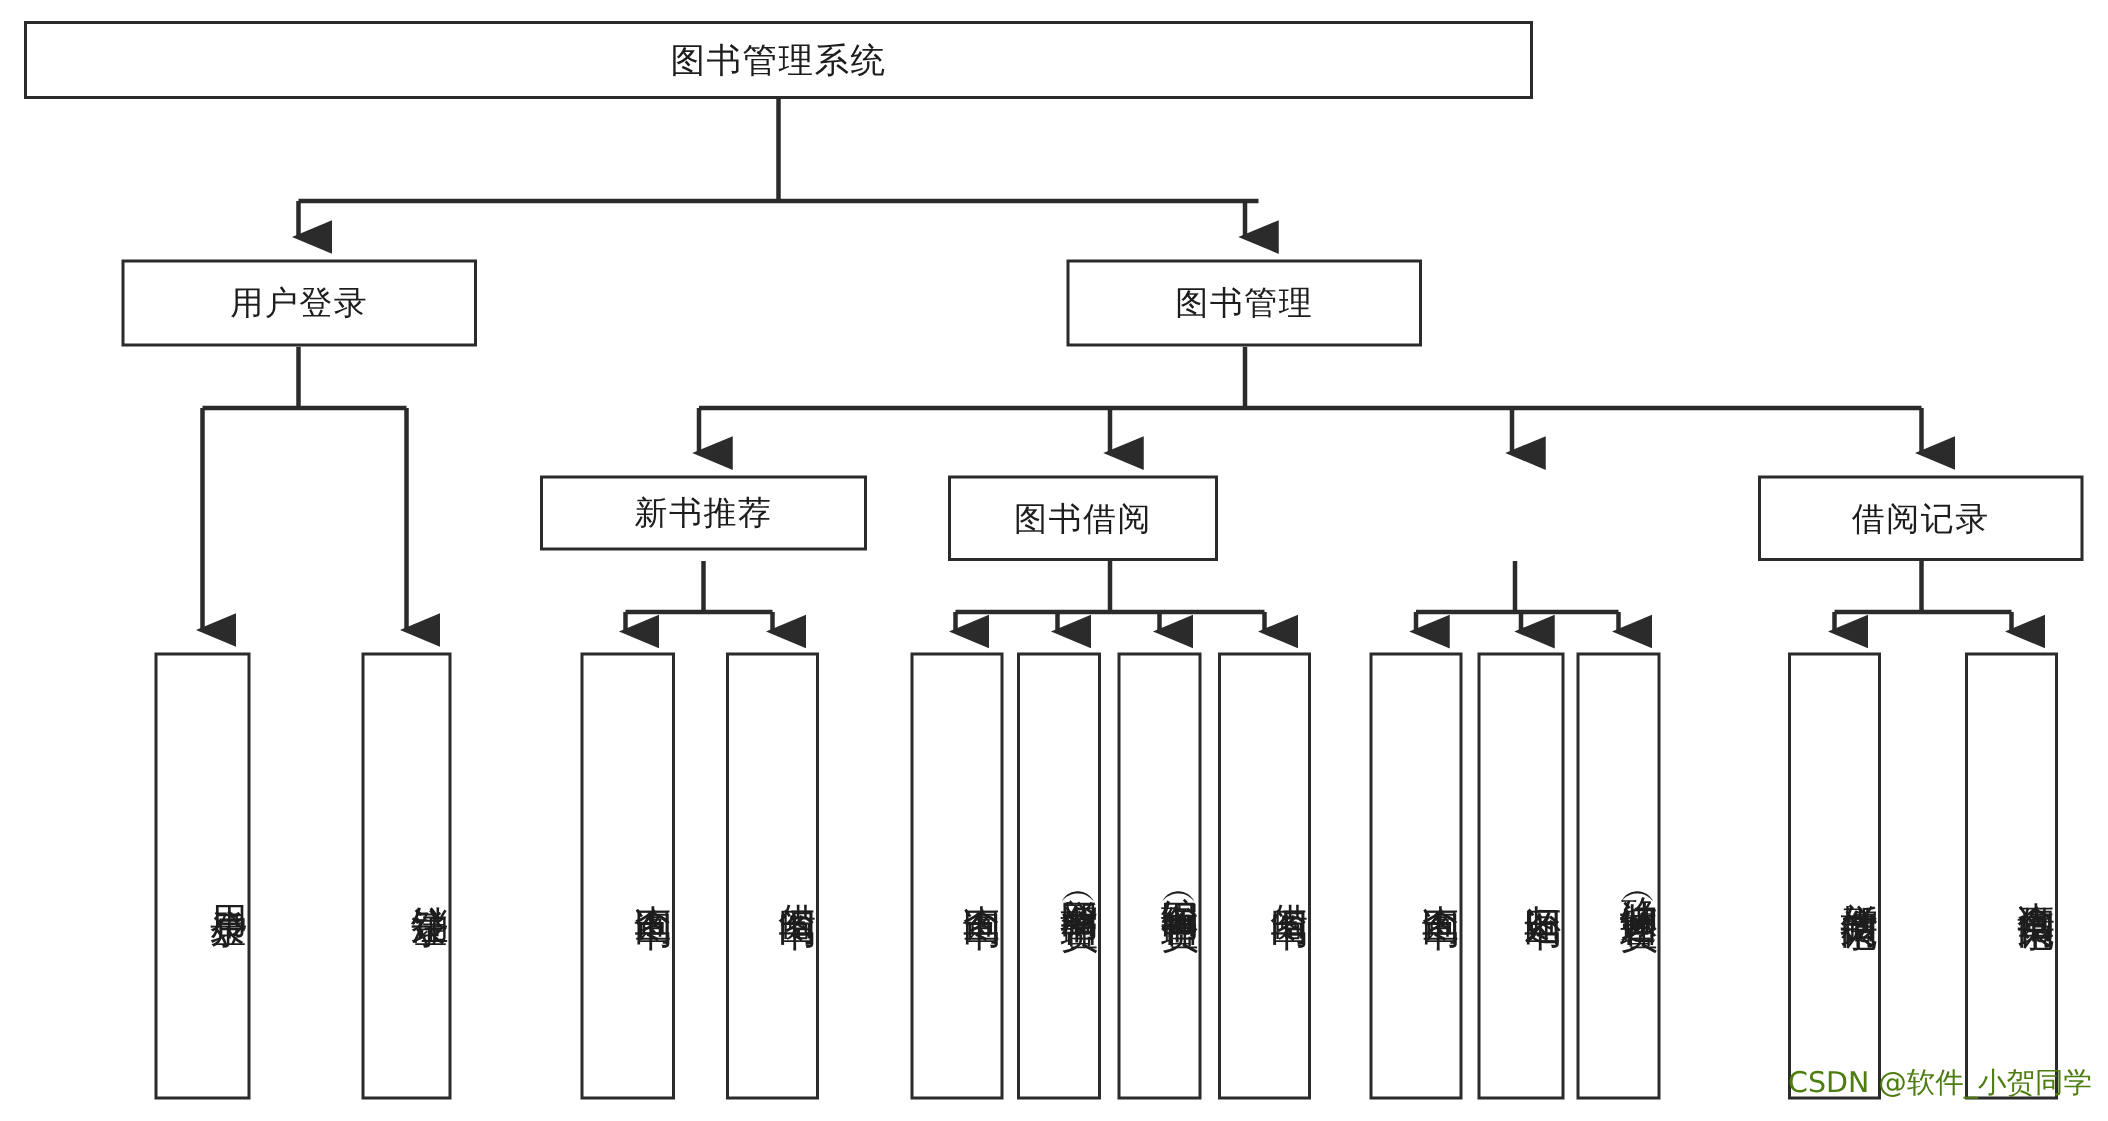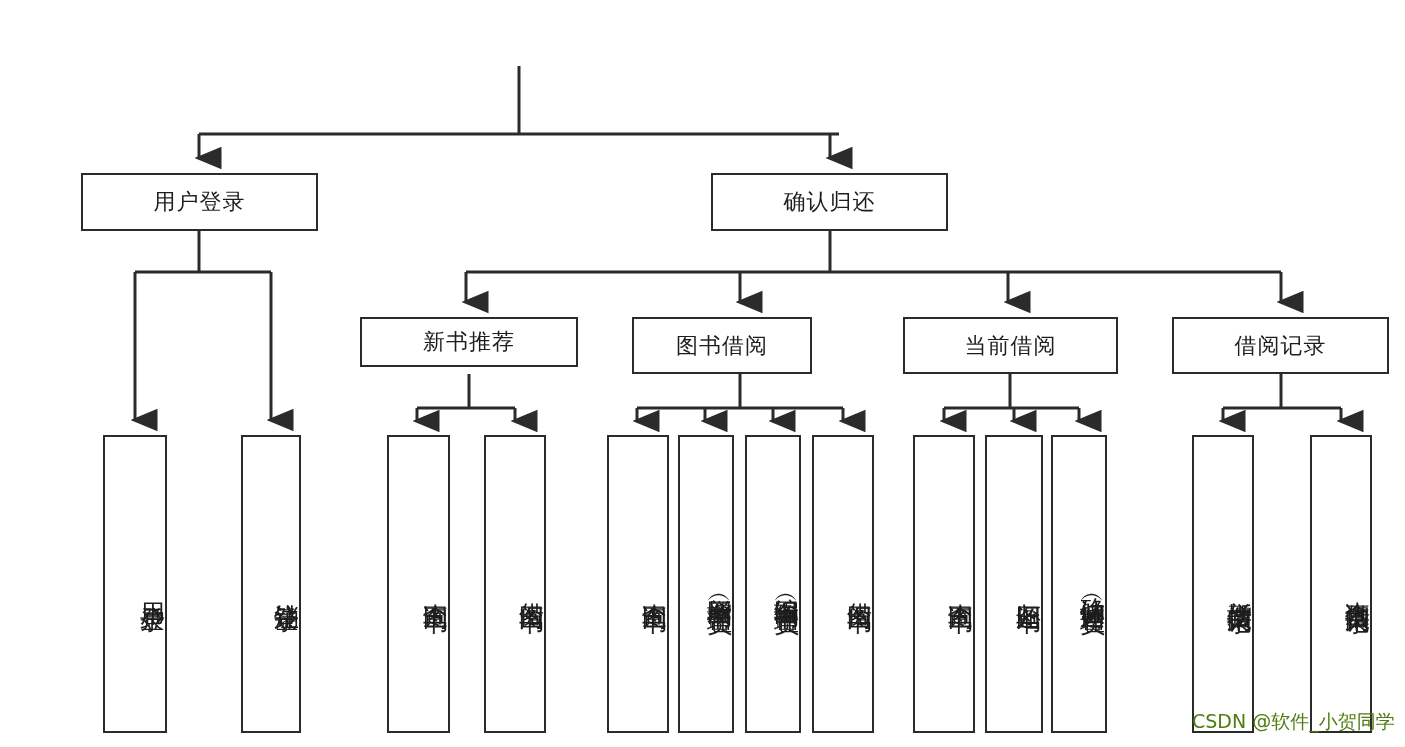--- a/index.html
+++ b/index.html
@@ -116,36 +116,36 @@
       <path d="M 1014 408 L 1014 421" marker-end="url(#arrow)"></path>
       <path d="M 1079 408 L 1079 421" marker-end="url(#arrow)"></path>
 
       <path d="M 1281 374 L 1281 408"></path>
       <path d="M 1223 408 L 1341 408"></path>
       <path d="M 1223 408 L 1223 421" marker-end="url(#arrow)"></path>
       <path d="M 1341 408 L 1341 421" marker-end="url(#arrow)"></path>
     </g>
   </svg>
 
+  <div class="node title" style="left:16px; top:14px; width:1006px; height:52px;">
+    <span class="txt">图书管理系统</span>
+  </div>
 
   <div class="node h" style="left:81px; top:173px; width:237px; height:58px;">
     <span class="txt">用户登录</span>
   </div>
   <div class="node h" style="left:711px; top:173px; width:237px; height:58px;">
-    <span class="txt">确认归还</span>
+    <span class="txt">图书管理</span>
   </div>
 
   <div class="node h" style="left:360px; top:317px; width:218px; height:50px;">
     <span class="txt">新书推荐</span>
   </div>
   <div class="node h" style="left:632px; top:317px; width:180px; height:57px;">
     <span class="txt">图书借阅</span>
-  </div>
-  <div class="node h" style="left:903px; top:317px; width:215px; height:57px;">
-    <span class="txt">当前借阅</span>
   </div>
   <div class="node h" style="left:1172px; top:317px; width:217px; height:57px;">
     <span class="txt">借阅记录</span>
   </div>
 
   <div class="node leaf" style="left:103px; top:435px; width:64px; height:298px;">
     <span class="txt">用户登录</span>
   </div>
   <div class="node leaf" style="left:241px; top:435px; width:60px; height:298px;">
     <span class="txt">注销登录</span>

